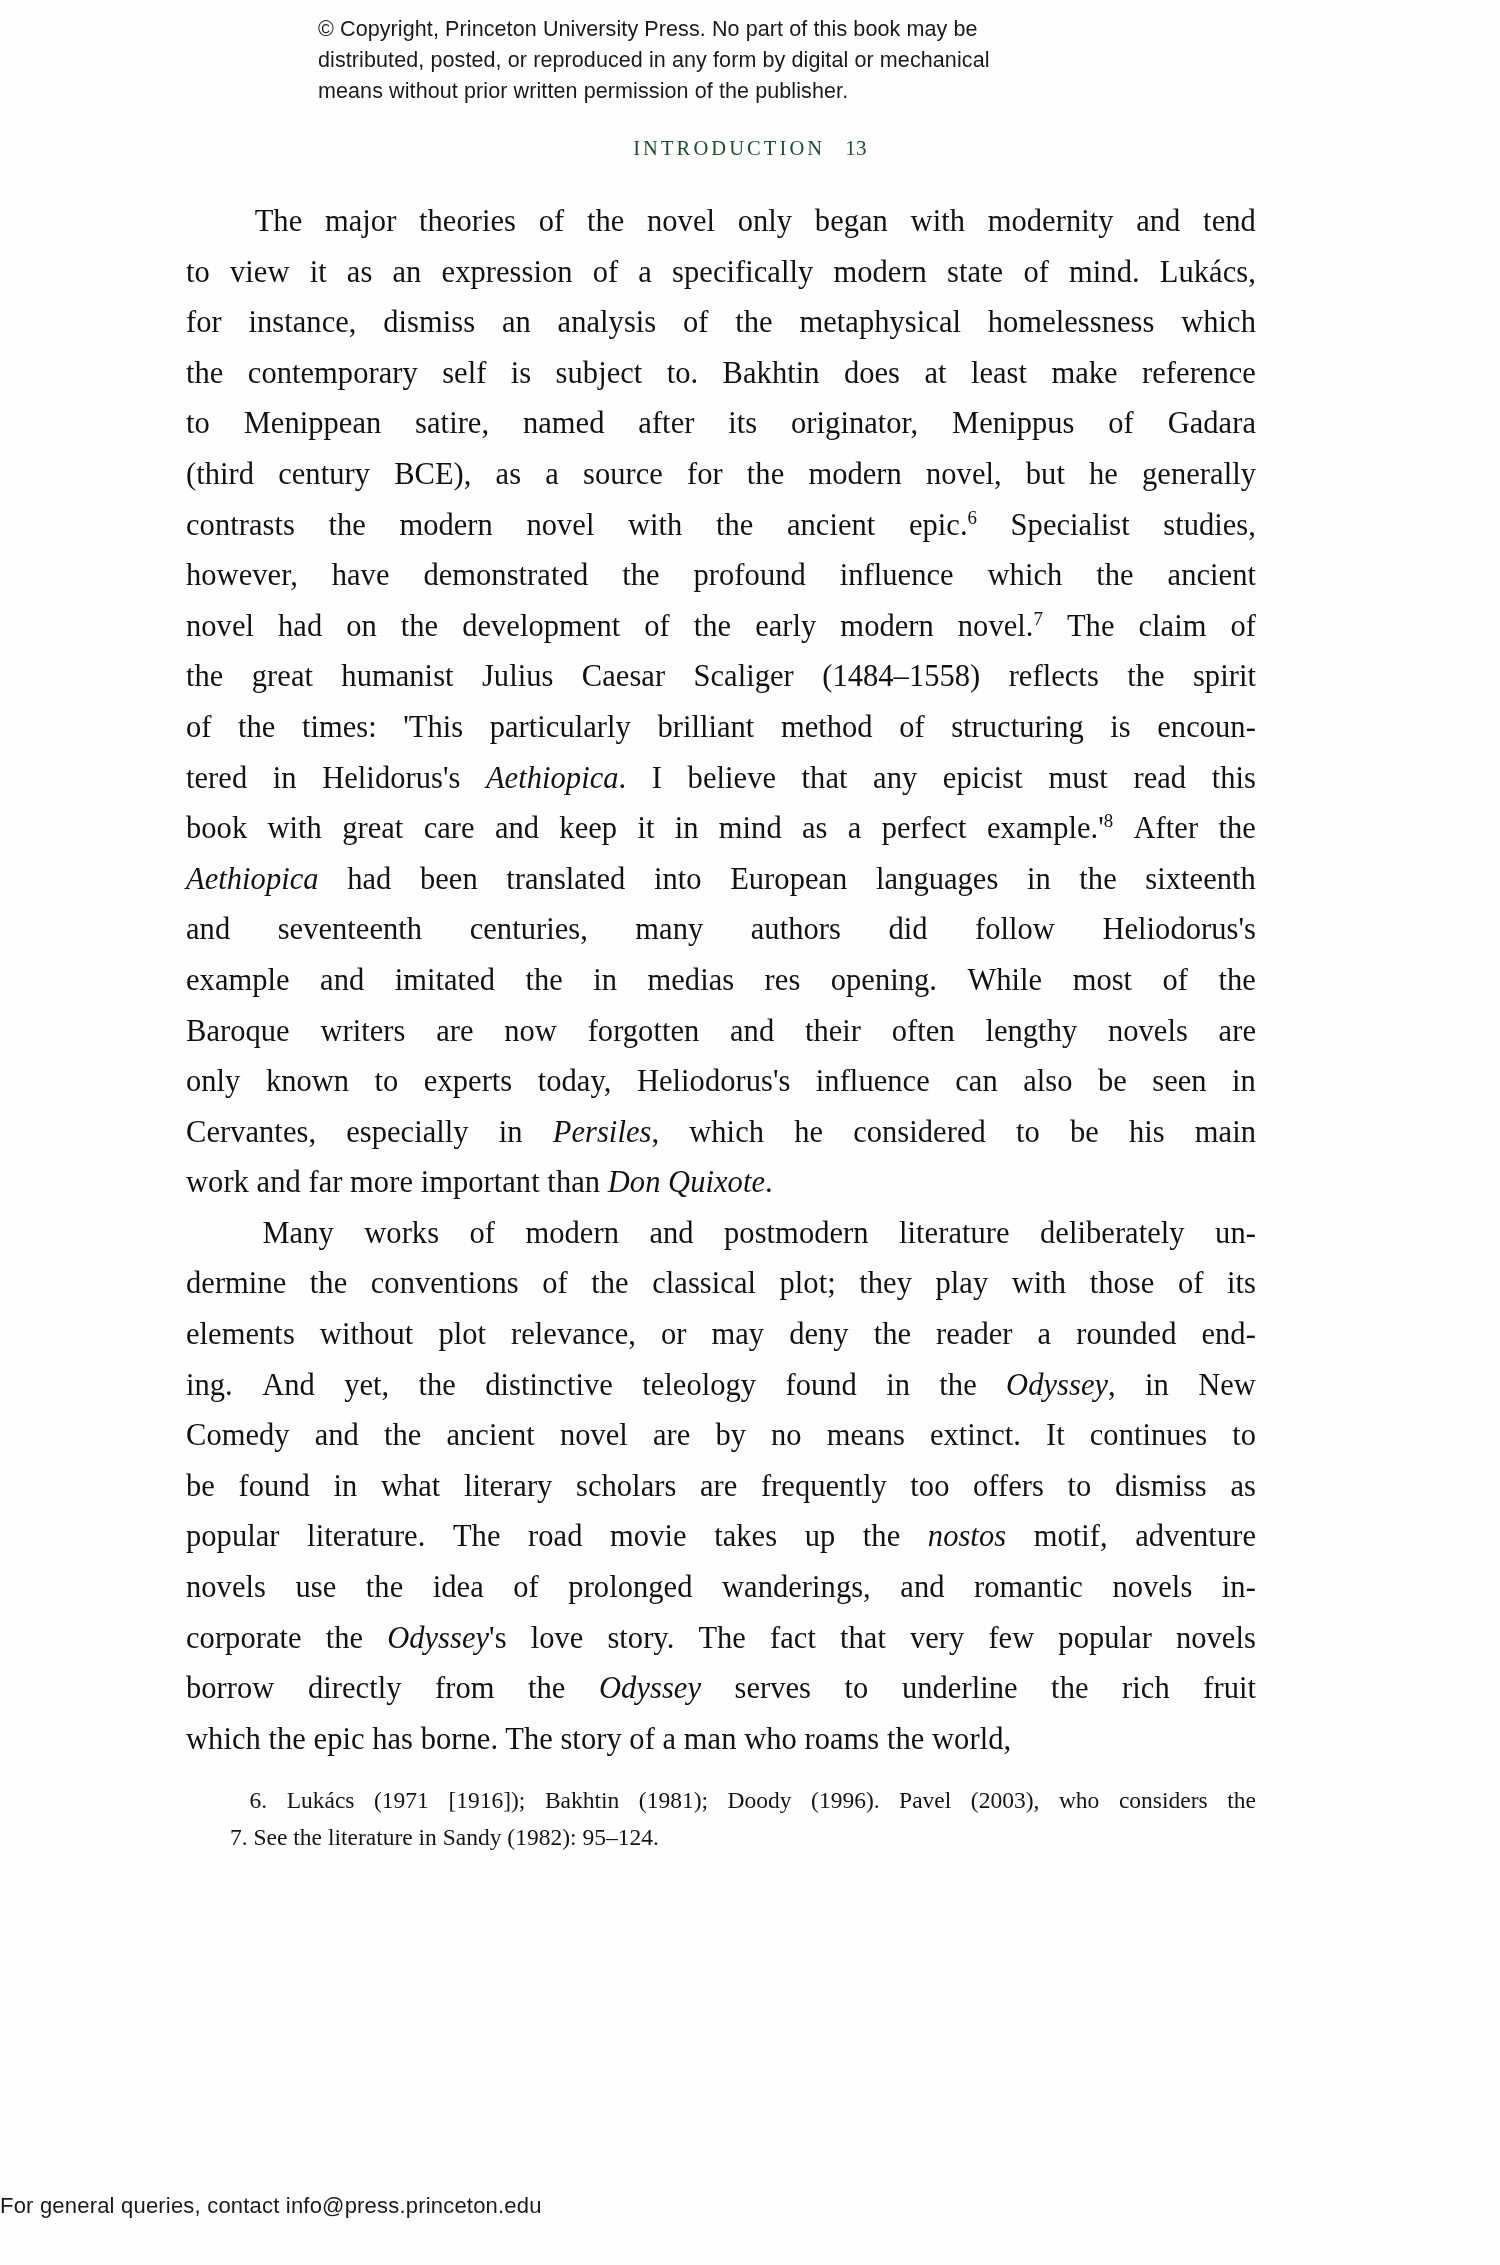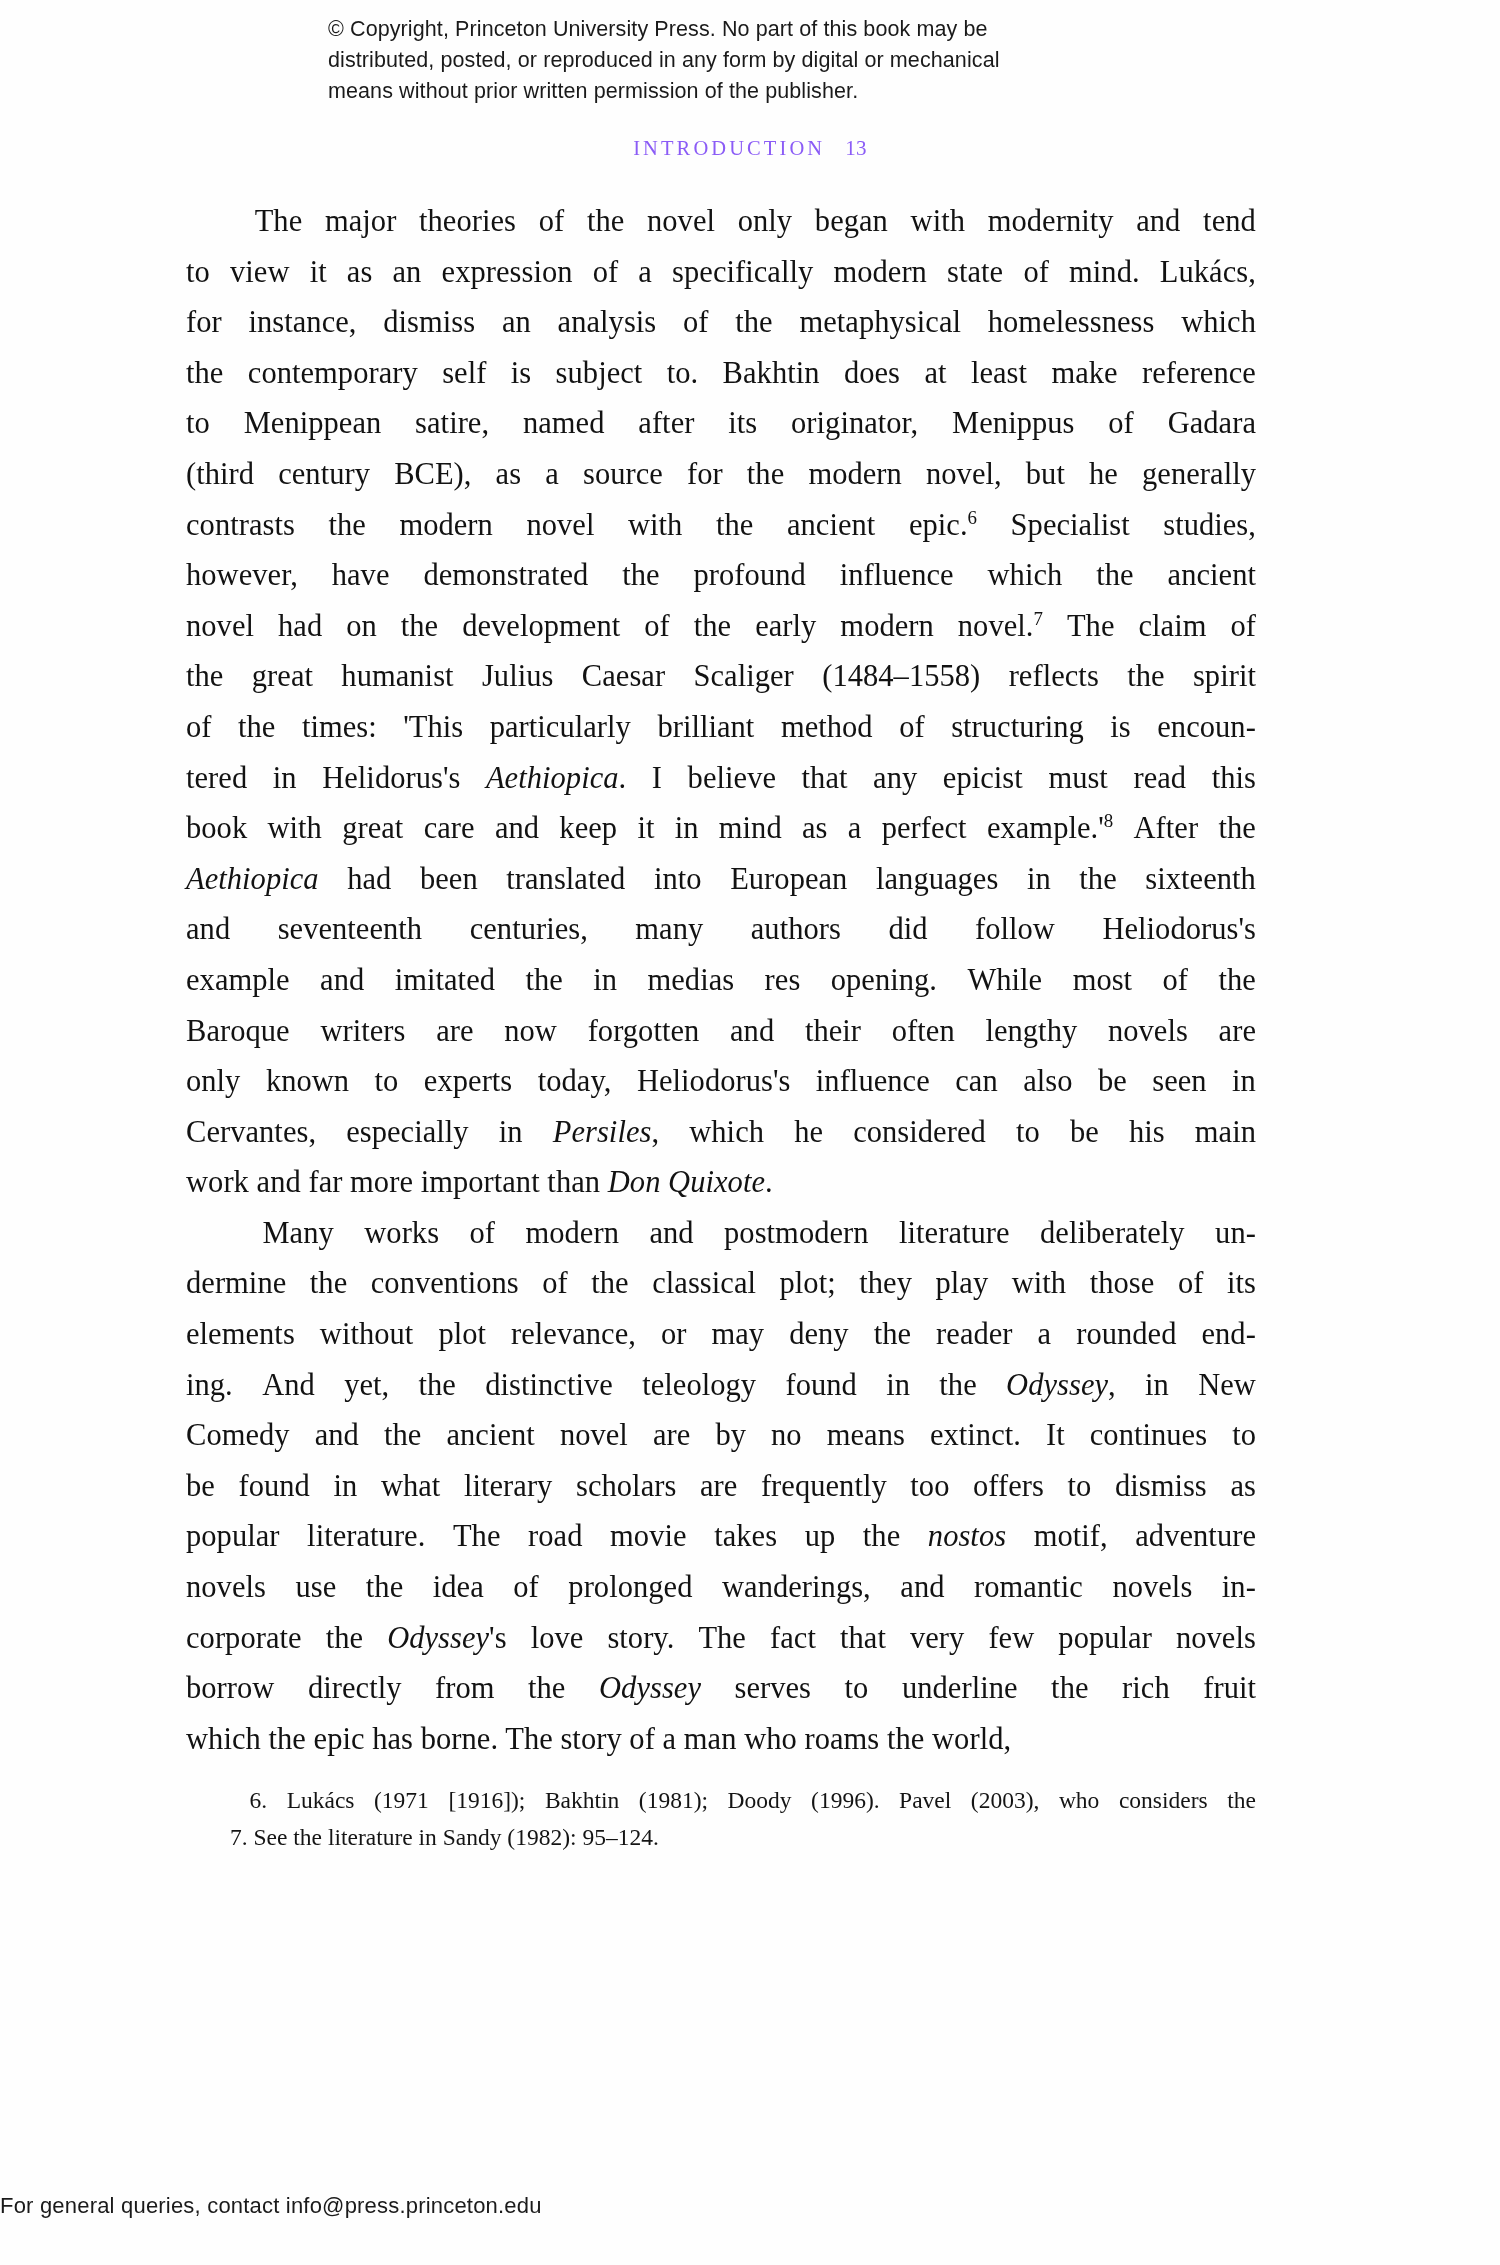--- a/index.html
+++ b/index.html
@@ -28,32 +28,32 @@
     position: absolute;
     left: 318px;
     top: 14px;
     width: 860px;
     font-family: "Liberation Sans", sans-serif;
     font-size: 21.5px;
     line-height: 31px;
     color: #1a1a1a;
     letter-spacing: 0.1px;
   }
-  .copyright-notice .cline { display: block; white-space: nowrap; margin-left: 10px; }
+  .copyright-notice .cline { display: block; white-space: nowrap; }
 
   
   .running-head {
     position: absolute;
     left: 0;
     right: 0;
     top: 135px;
     text-align: center;
     font-size: 20px;
     line-height: 26px;
-    color: #8b5cf6;
+    color: #14532d;
   }
   .running-head .rh-label {
     letter-spacing: 3.1px;
     font-variant: small-caps;
     font-size: 20.5px;
   }
   .running-head .rh-page {
     margin-left: 20px;
     font-size: 21px;
     letter-spacing: 0.3px;

